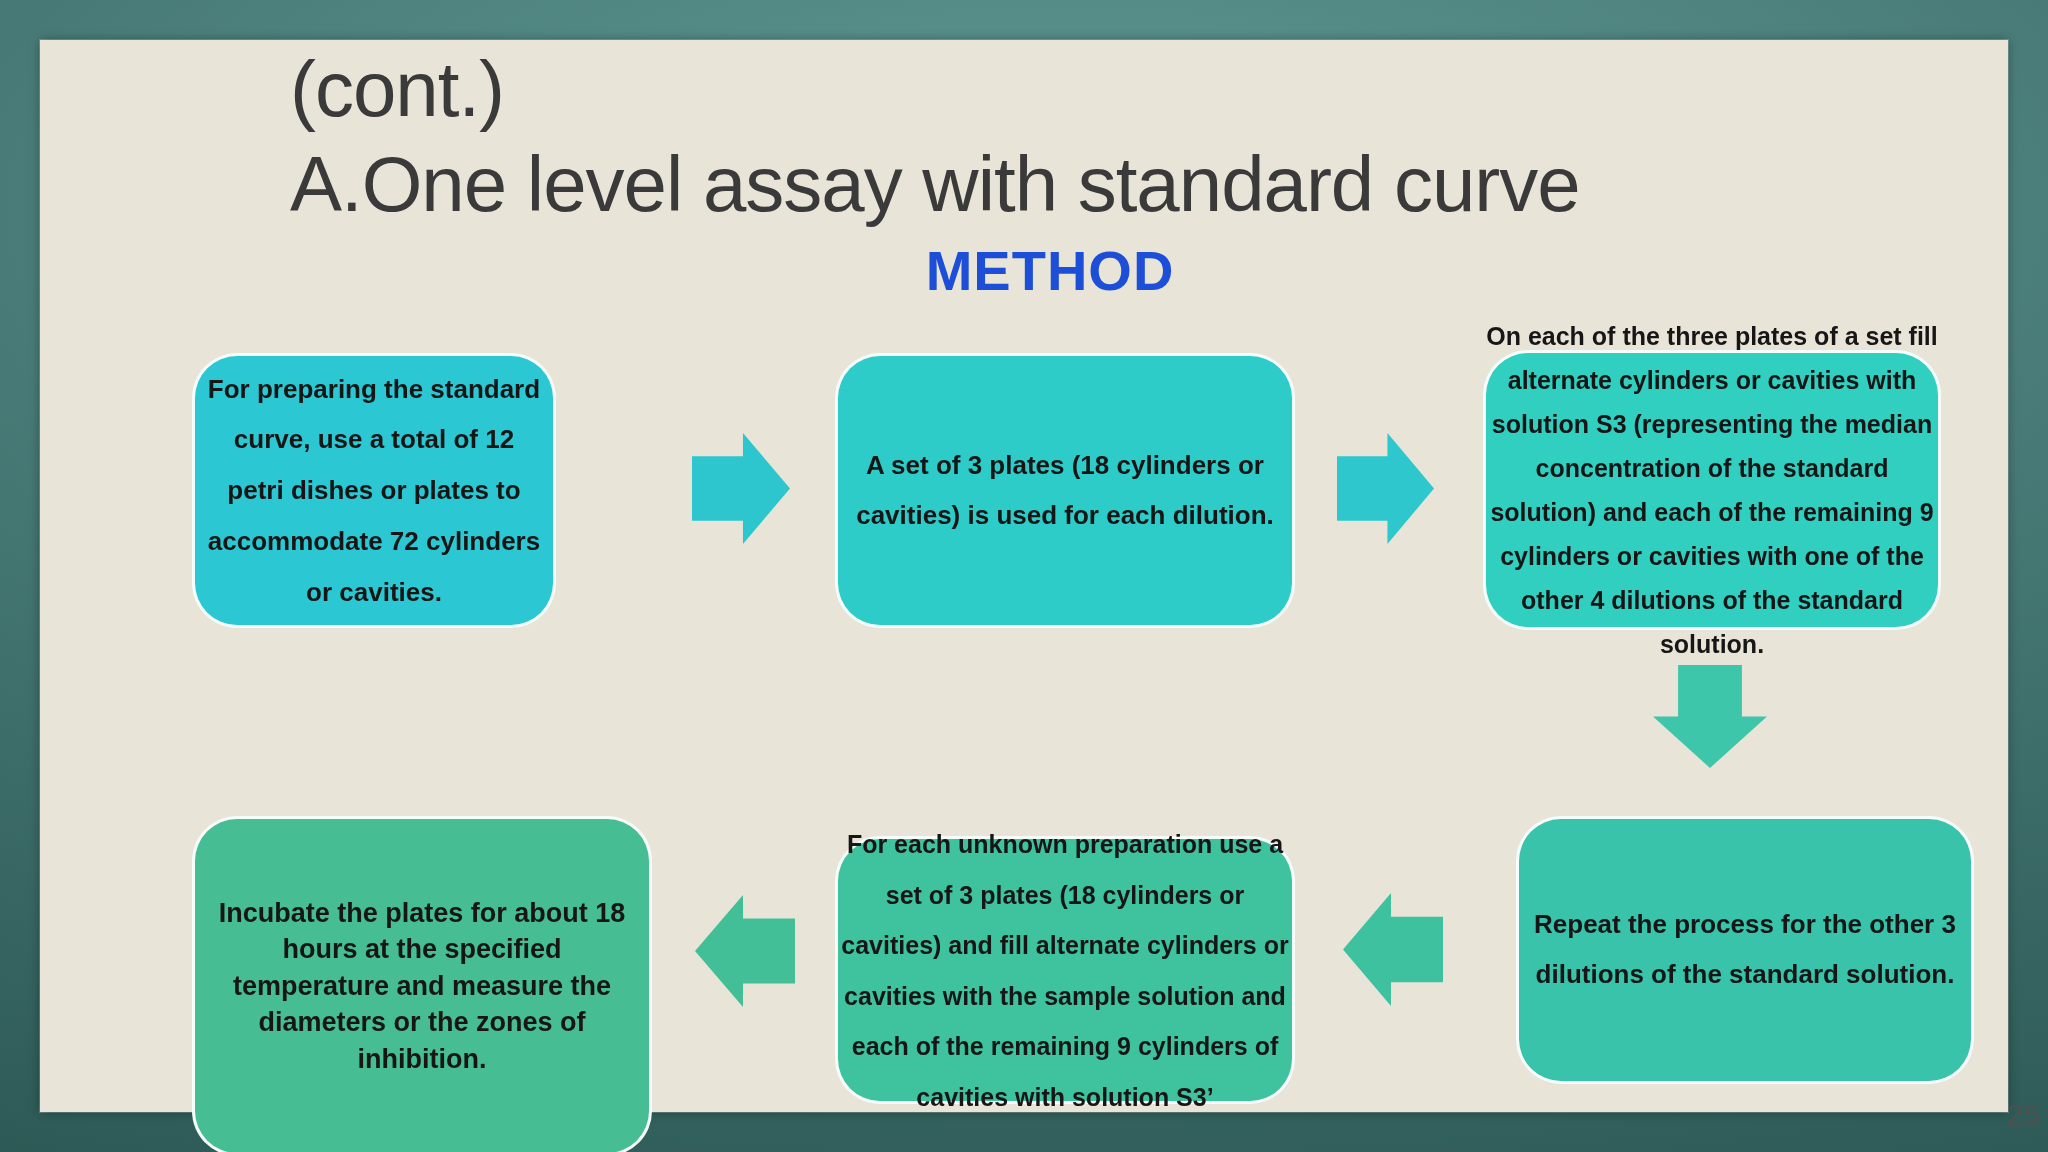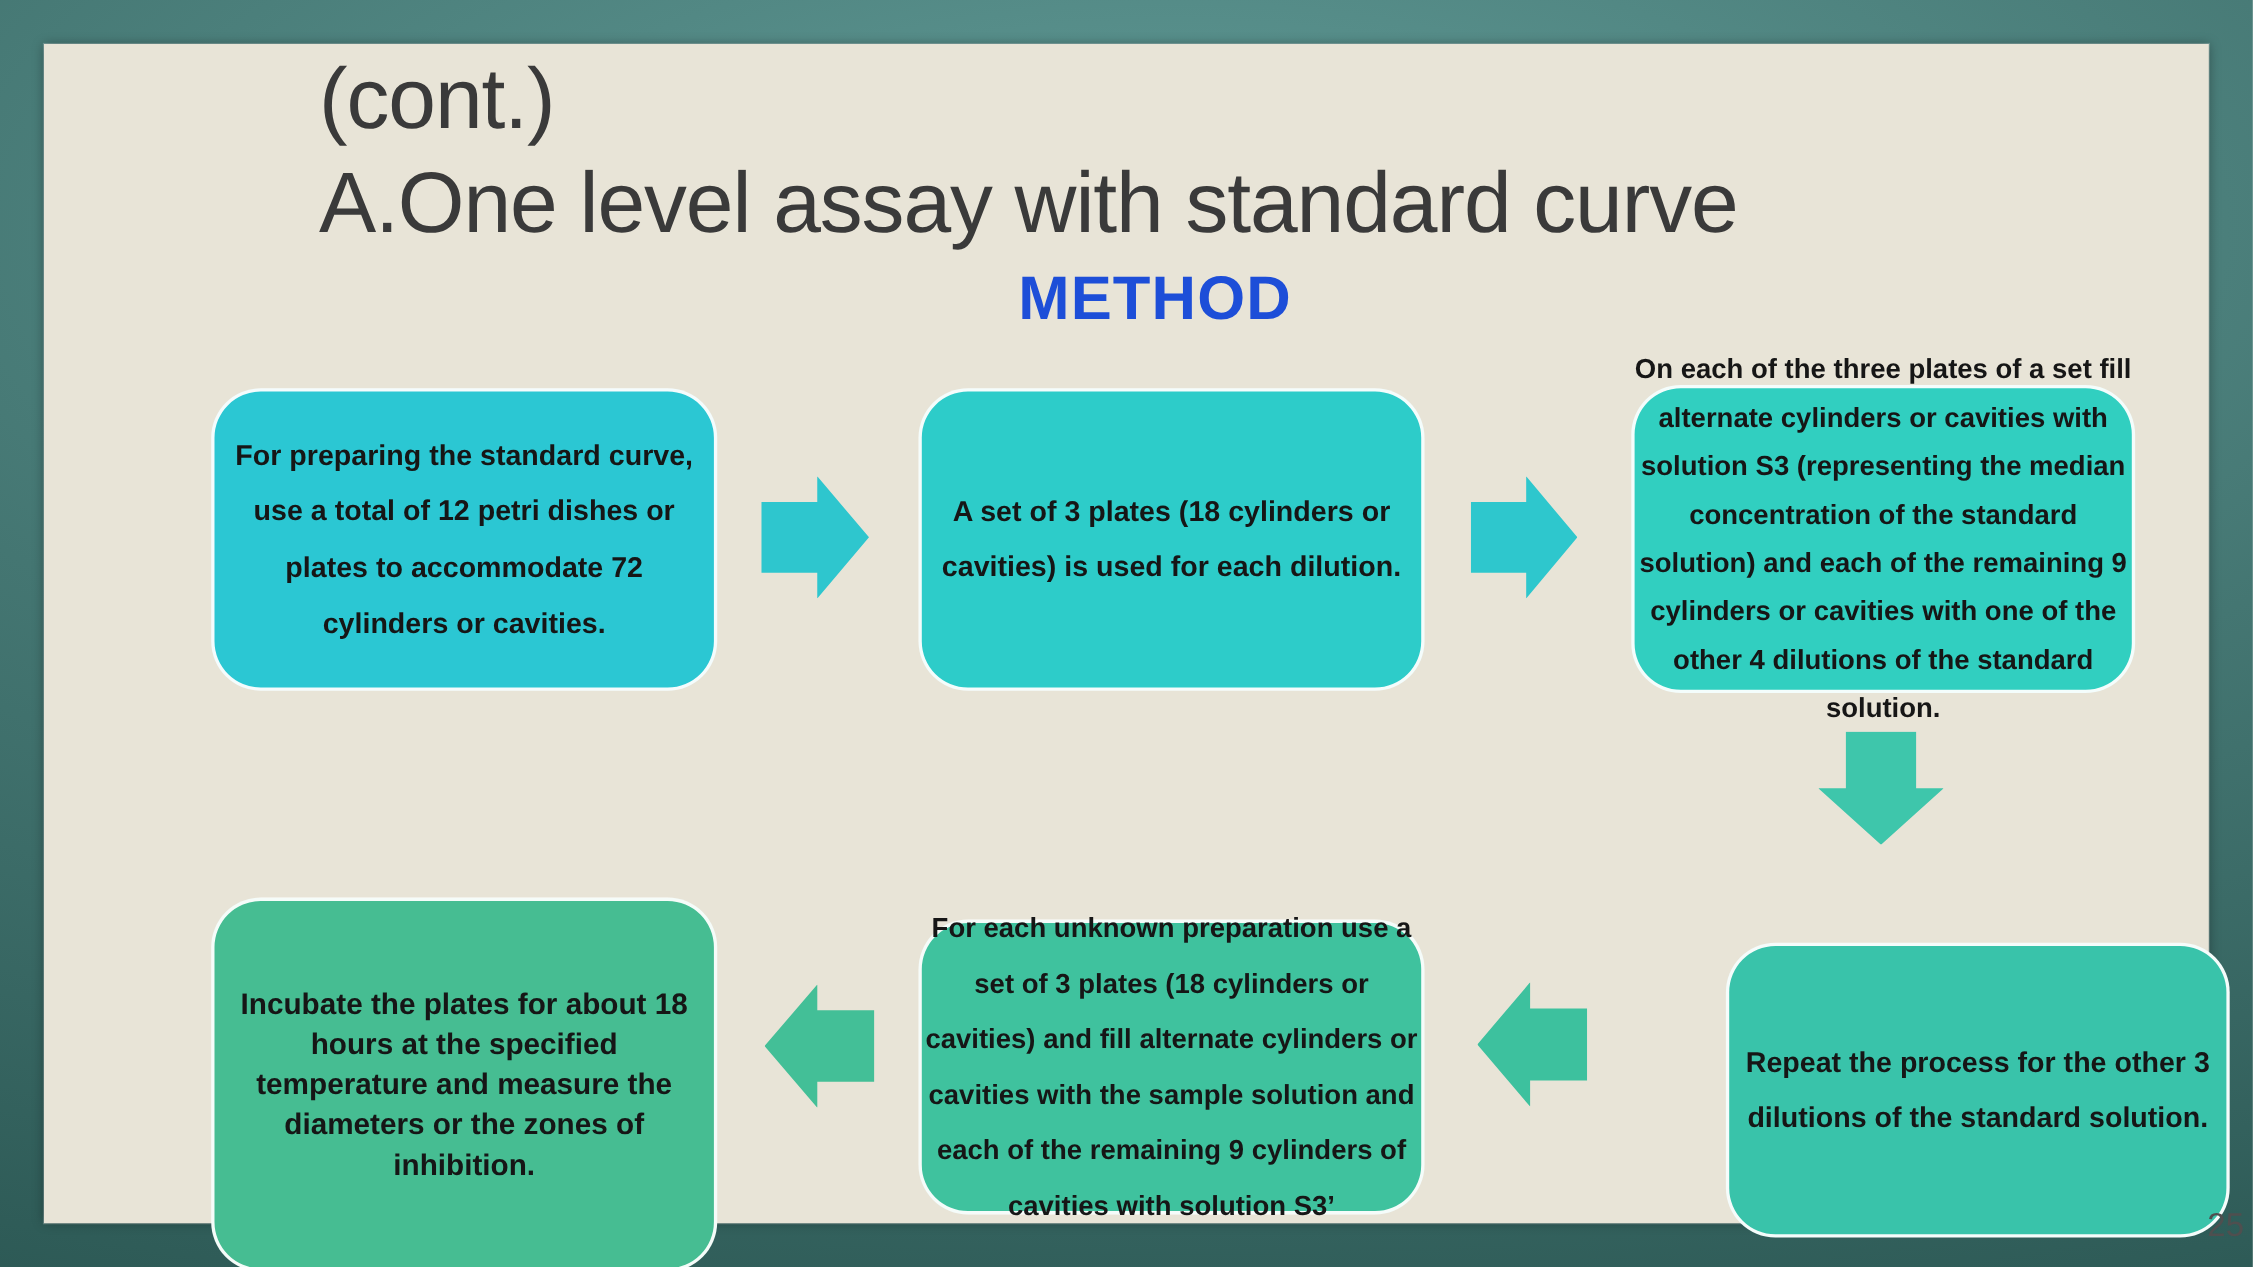--- a/index.html
+++ b/index.html
@@ -56,24 +56,24 @@
     left: 3%;
     width: 94%;
     top: 50%;
     transform: translateY(-50%);
     text-align: center;
     font-weight: 700;
     color: #161616;
     font-size: 26px;
     line-height: 1.96;
   }
-  .b1 { left: 152px;  top: 313px; width: 460px; height: 275px; }
+  .b1 { left: 152px;  top: 313px; width: 364px; height: 275px; }
   .b2 { left: 795px;  top: 313px; width: 460px; height: 275px; }
   .b3 { left: 1443px; top: 310px; width: 458px; height: 280px; }
-  .b4 { left: 1529px; top: 776px; width: 458px; height: 268px; margin-top: 41px; }
+  .b4 { left: 1476px; top: 776px; width: 458px; height: 268px; }
   .b5 { left: 795px;  top: 776px; width: 460px; height: 268px; margin-top: 20px; }
   .b6 { left: 152px;  top: 776px; width: 460px; height: 340px; }
 
   .b3 .box-text { font-size: 25px; line-height: 1.76; width: 100%; left: 0; }
   .b4 .box-text { line-height: 1.92; }
   .b5 .box-text { font-size: 25px; line-height: 2.02; width: 100%; left: 0; }
   .b6 .box-text { line-height: 1.35; font-size: 27px; }
 
   .arrow { position: absolute; }
   .arrow-right {

